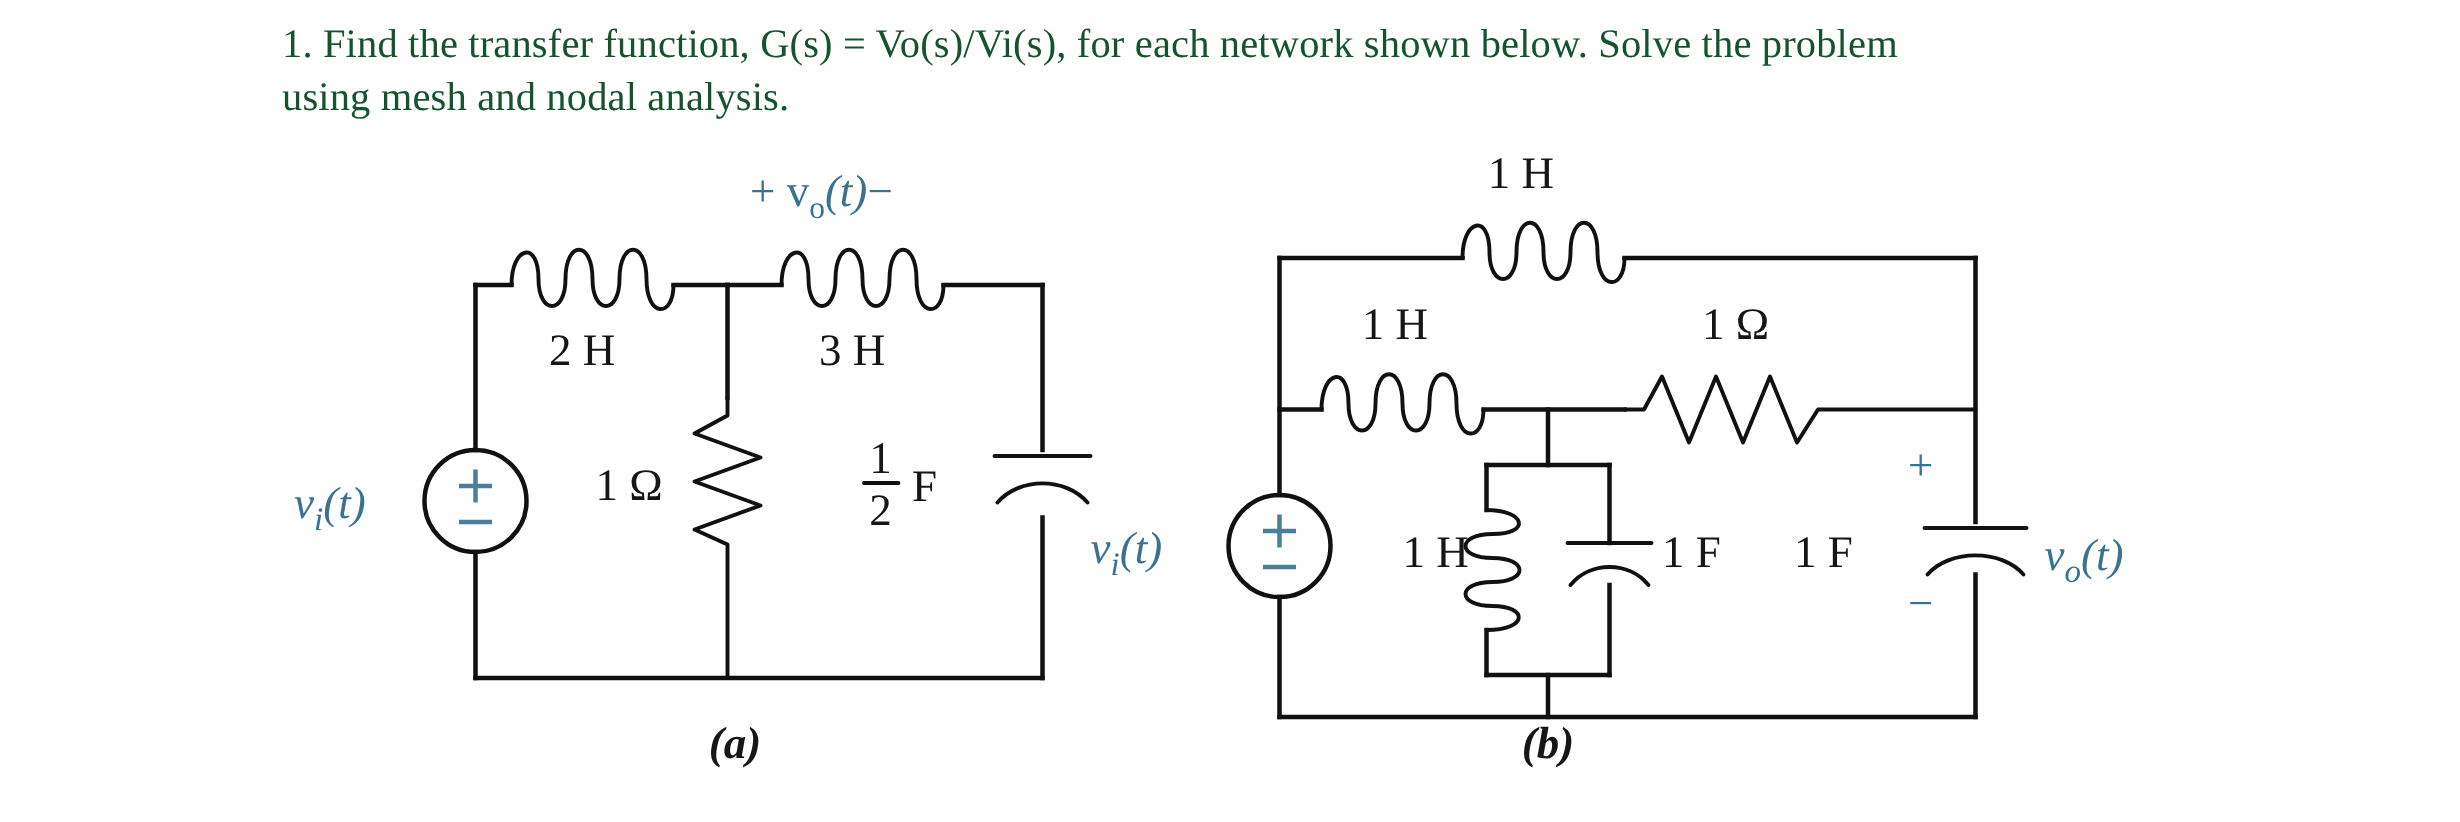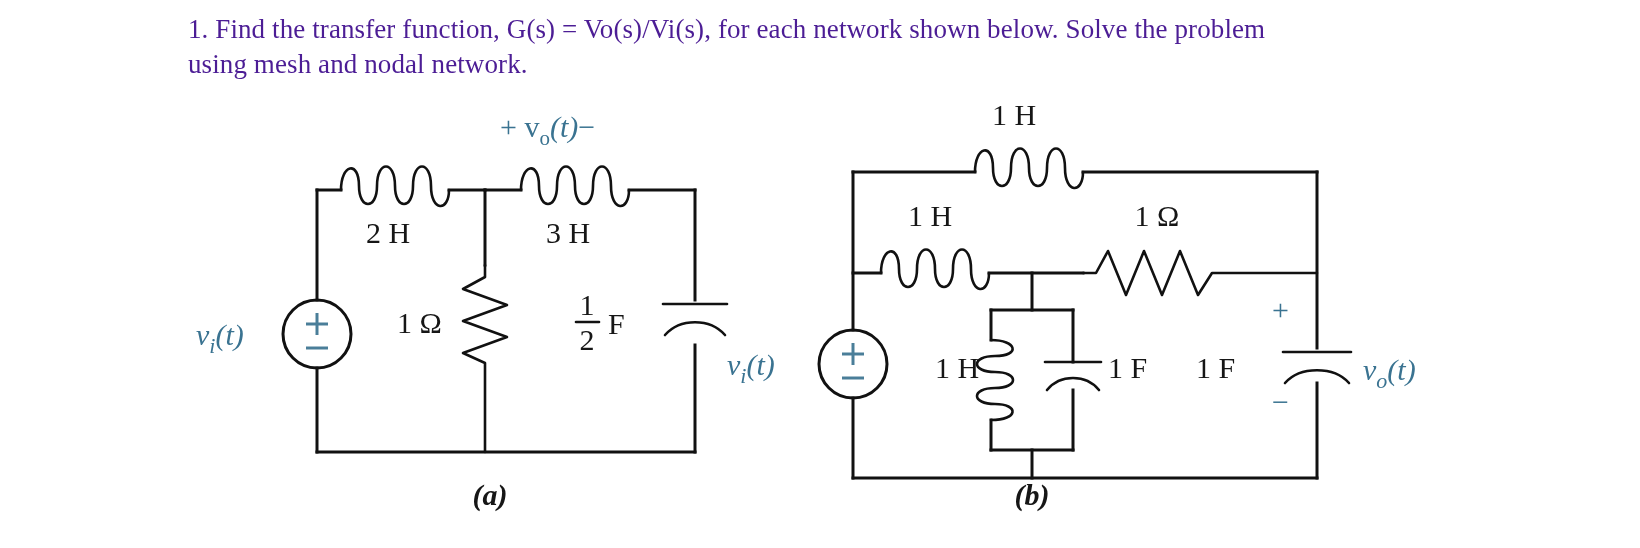--- a/index.html
+++ b/index.html
@@ -22,21 +22,21 @@
     height: 548px;
   }
   .problem-text {
     position: absolute;
     left: 188px;
     top: 12px;
     width: 1200px;
     font-family: "Liberation Serif", serif;
     font-size: 27px;
     line-height: 1.28;
-    color: #4c1d95;
+    color: #14532d;
     letter-spacing: 0.1px;
   }
   .problem-text .ln { display: block; }
   svg.board {
     position: absolute;
     left: 0;
     top: 0;
     width: 1640px;
     height: 548px;
   }
@@ -86,21 +86,21 @@
     stroke-linecap: butt;
   }
 </style>
 </head>
 <body>
 
 <div id="root">
 
   <div class="problem-text">
     <span class="ln">1. Find the transfer function, G(s) = Vo(s)/Vi(s), for each network shown below. Solve the problem</span>
-    <span class="ln">using mesh and nodal network.</span>
+    <span class="ln">using mesh and nodal analysis.</span>
   </div>
 
   <svg class="board" viewBox="0 0 1640 548" xmlns="http://www.w3.org/2000/svg">
 
     <g>
 
       <path class="wire" d="M317,190 L317,300"></path>
 
       <circle class="src-circle" cx="317" cy="334" r="34"></circle>
 

